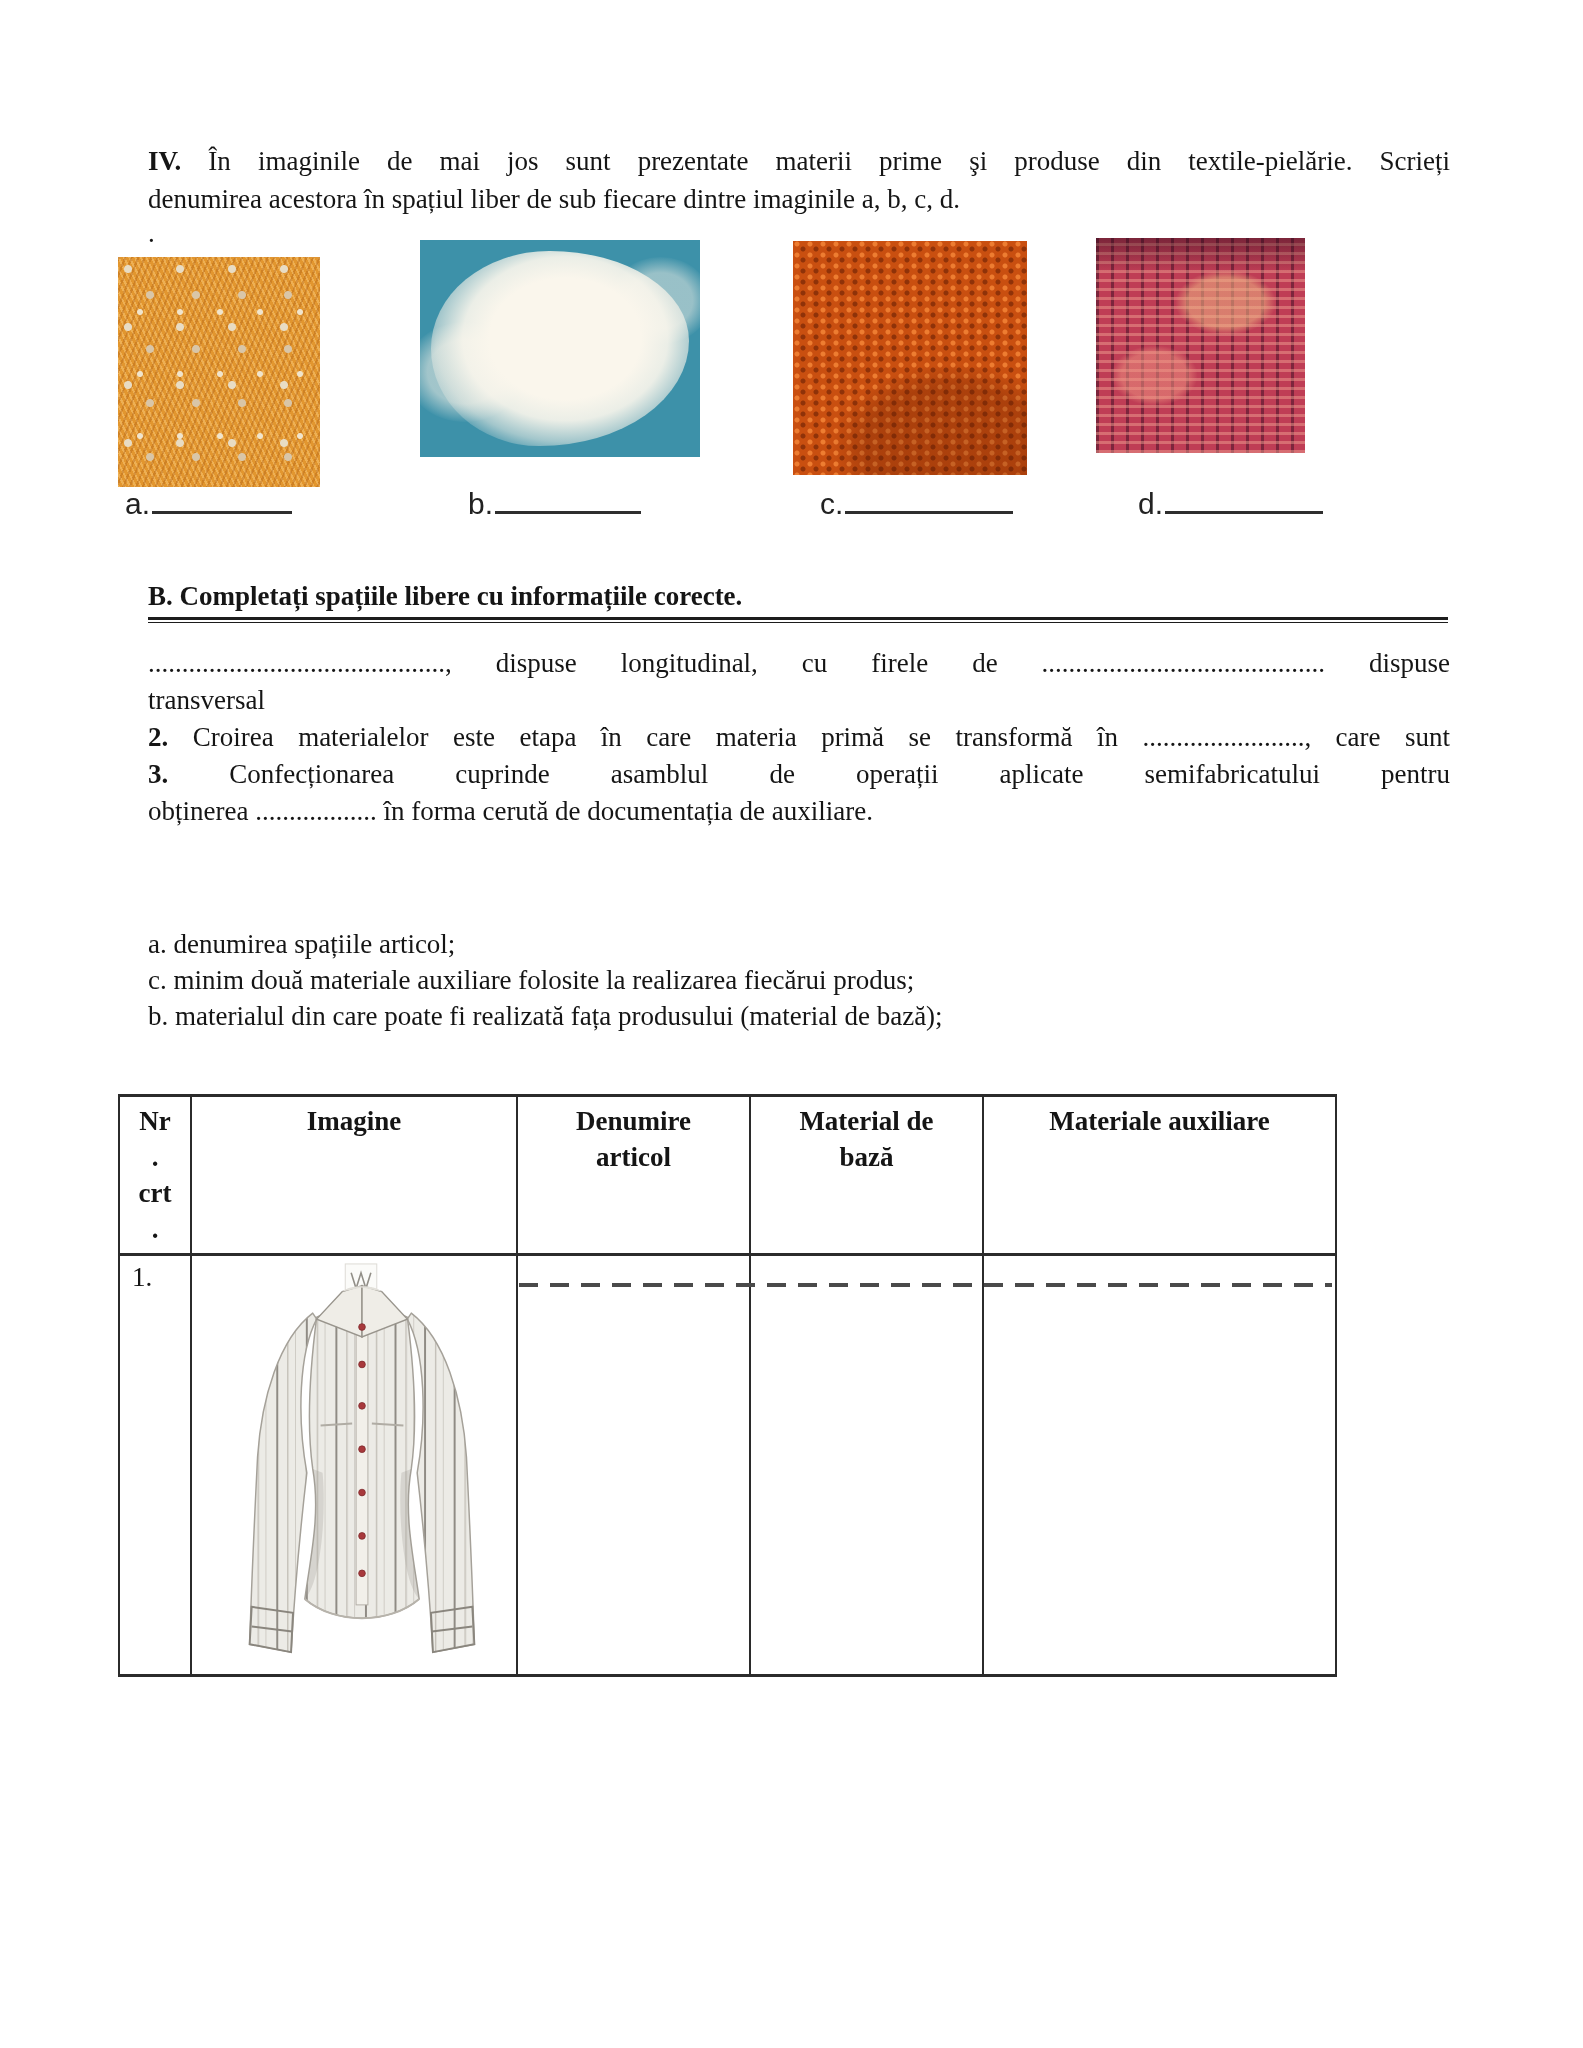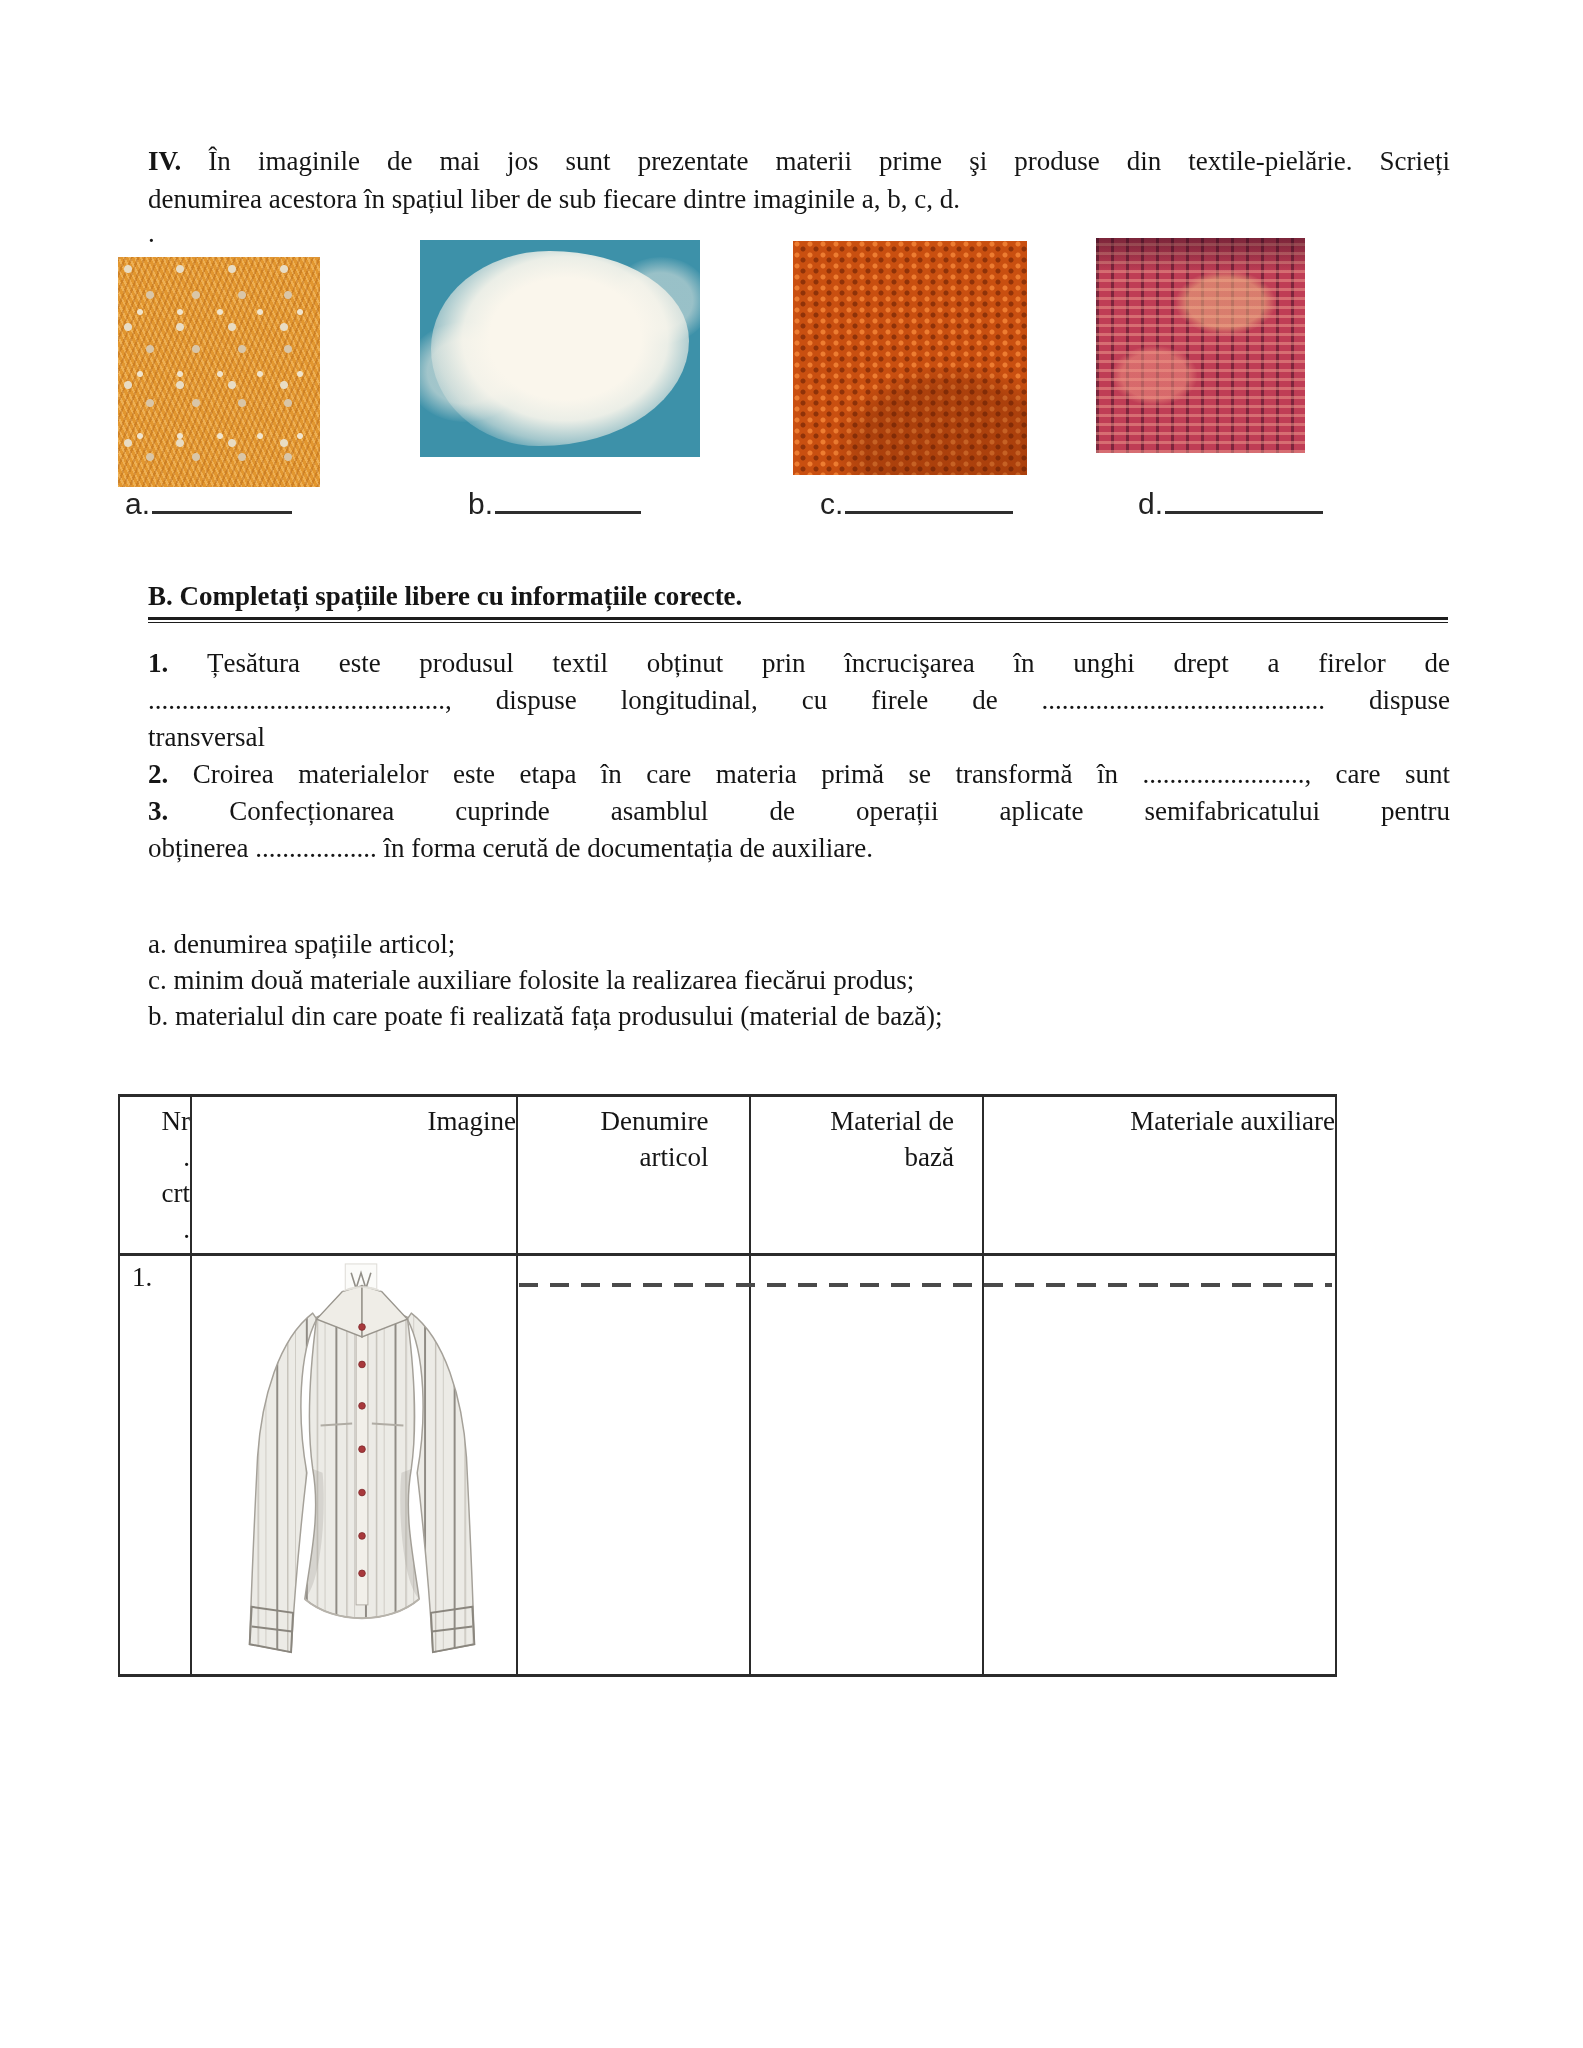--- a/index.html
+++ b/index.html
@@ -67,21 +67,21 @@
   .rule-b{height:2px;border-top:3px solid #1d1d1d;border-bottom:1px solid #1d1d1d;}
   
   table.tbl{
     border-collapse:collapse;table-layout:fixed;
     font-size:27px;color:#151515;
   }
   table.tbl th,table.tbl td{
     border:2px solid #2b2b2b;vertical-align:top;padding:0;
   }
   table.tbl tr.hrow th{
-    font-weight:normal;text-align:right;padding-top:6px;height:150px;
+    font-weight:bold;text-align:center;padding-top:6px;height:150px;
     border-top:3px solid #2b2b2b;border-bottom:3px solid #2b2b2b;line-height:36px;
   }
   table.tbl tr.drow td{height:412px;border-bottom:3px solid #2b2b2b;}
   .hdr-span{display:block;margin:0 auto;}
   .w140{max-width:150px;}
   .w170{max-width:175px;}
   .nr-cell{padding:6px 0 0 12px !important;}
   .img-cell svg{display:block;margin:4px 0 0 22px;}
   .dashline{
     height:4px;
@@ -110,21 +110,20 @@
 
   <div class="slabel" style="left:125px;"><span>a.</span><span class="blank" style="width:140px;"></span></div>
   <div class="slabel" style="left:468px;"><span>b.</span><span class="blank" style="width:146px;"></span></div>
   <div class="slabel" style="left:820px;"><span>c.</span><span class="blank" style="width:168px;"></span></div>
   <div class="slabel" style="left:1138px;"><span>d.</span><span class="blank" style="width:158px;"></span></div>
 
   <div class="abs bhead" style="left:148px;top:581px;">B. Completați  spațiile libere cu informațiile corecte.</div>
   <div class="abs rule-b" style="left:148px;top:617px;width:1300px;"></div>
 
   <div class="abs" style="left:148px;top:645px;width:1302px;">
-    <div class="bline jline"><b class="mk">1.</b> <span>Țesătura este produsul textil obținut prin încrucişarea în unghi drept a firelor de</span></div>
     <div class="bline jline">............................................, dispuse longitudinal,  cu firele de .......................................... dispuse</div>
     <div class="bline">transversal</div>
     <div class="bline jline"><b class="mk">2.</b> <span>Croirea materialelor  este etapa în care materia primă se transformă în ........................, care sunt</span></div>
     <div class="bline jline"><b class="mk">3.</b> <span>Confecționarea cuprinde asamblul de operații aplicate semifabricatului pentru</span></div>
     <div class="bline">obținerea .................. în forma cerută de documentația de auxiliare.</div>
   </div>
 
   <div class="abs" style="left:148px;top:926px;width:1302px;line-height:36px;">
     <div>a. denumirea spațiile articol;</div>
     <div>c. minim două  materiale auxiliare  folosite la realizarea fiecărui produs;</div>

